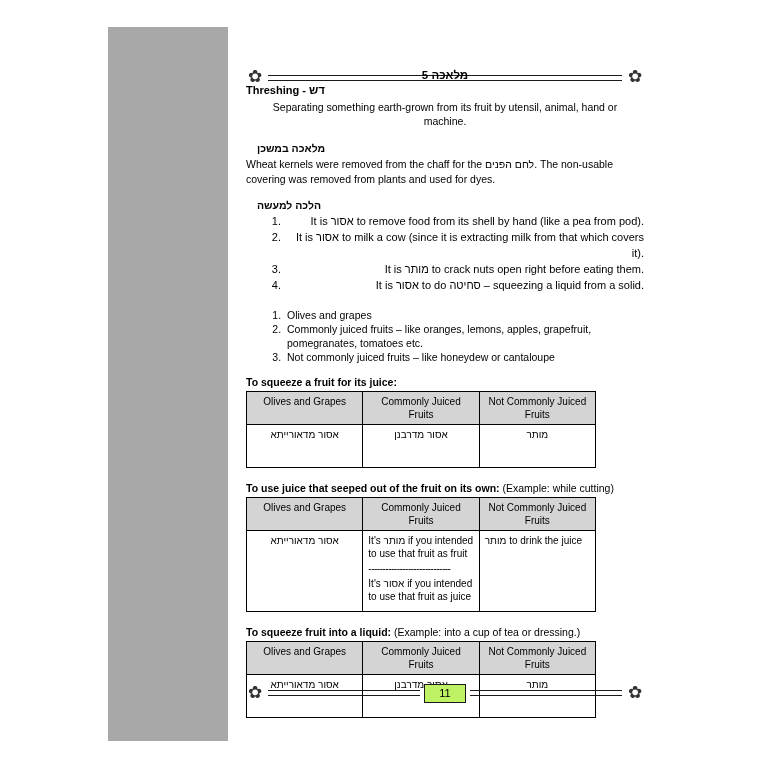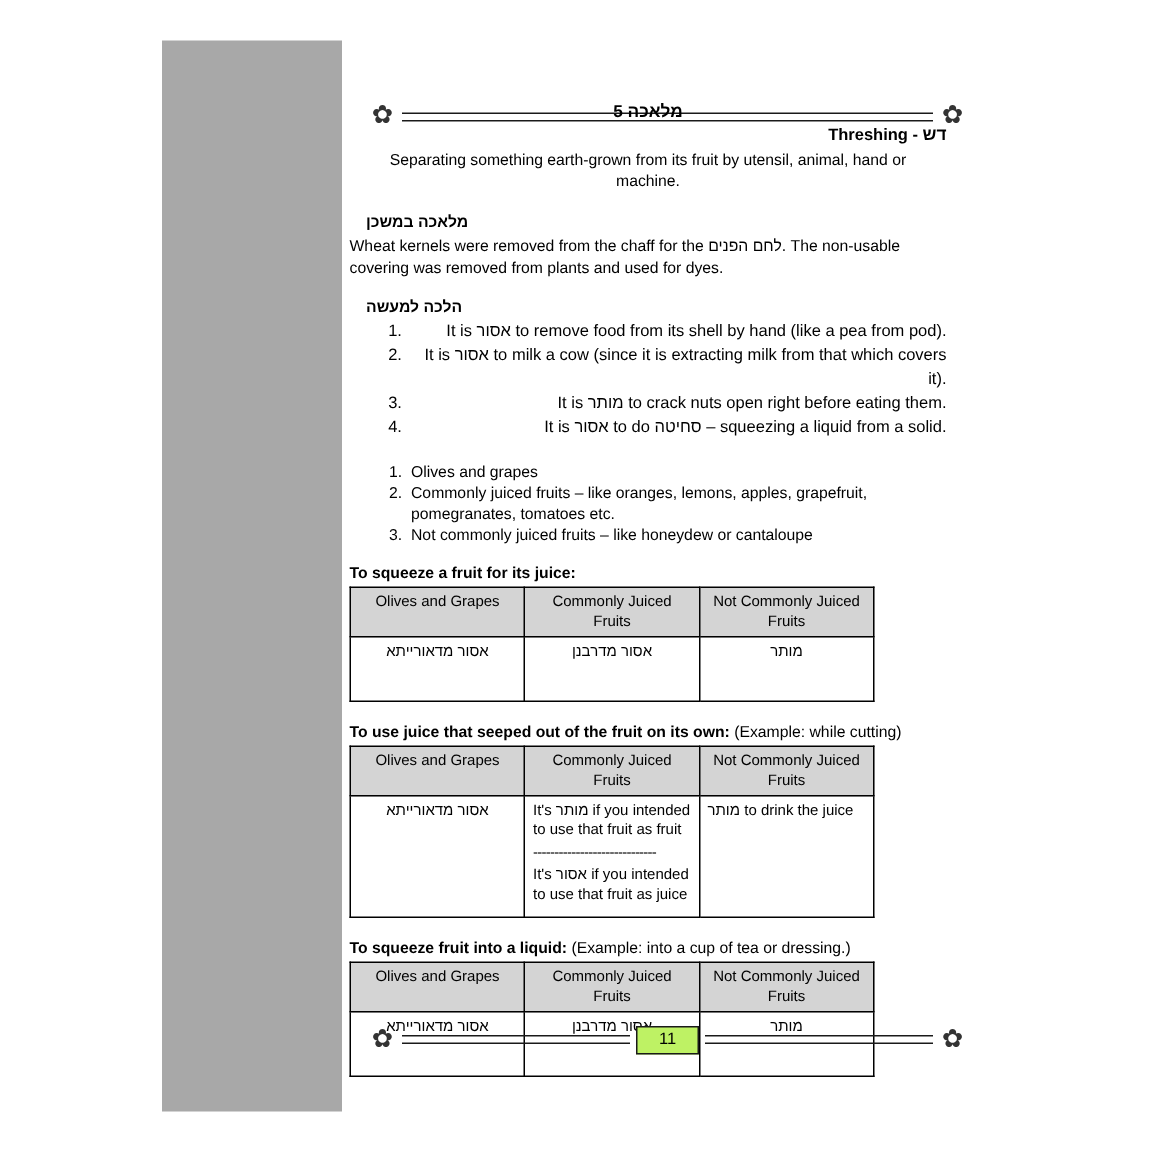--- a/index.html
+++ b/index.html
@@ -33,21 +33,21 @@
     position: absolute;
     left: 228px;
     top: 27px;
     width: 434px;
     height: 714px;
     background: #ffffff;
     box-sizing: border-box;
   }
   .content {
     position: absolute;
-    left: 5px;
+    left: 18px;
     top: 42px;
     width: 398px;
   }
 
   
   .rule-band {
     position: absolute;
     left: 14px;
     right: 14px;
     display: flex;
@@ -84,21 +84,21 @@
 
   
   .title-heb {
     text-align: center;
     font-size: 11.5px;
     font-weight: bold;
     margin: 0 0 3px 0;
     direction: rtl;
   }
   .title-sub {
-    text-align: right;
+    text-align: left;
     font-size: 11px;
     font-weight: bold;
     margin: 0 0 4px 0;
   }
   .title-sub .heb { font-size: 11.5px; }
   .definition {
     text-align: center;
     font-size: 10.5px;
     line-height: 1.35;
     margin: 0 auto 14px auto;

